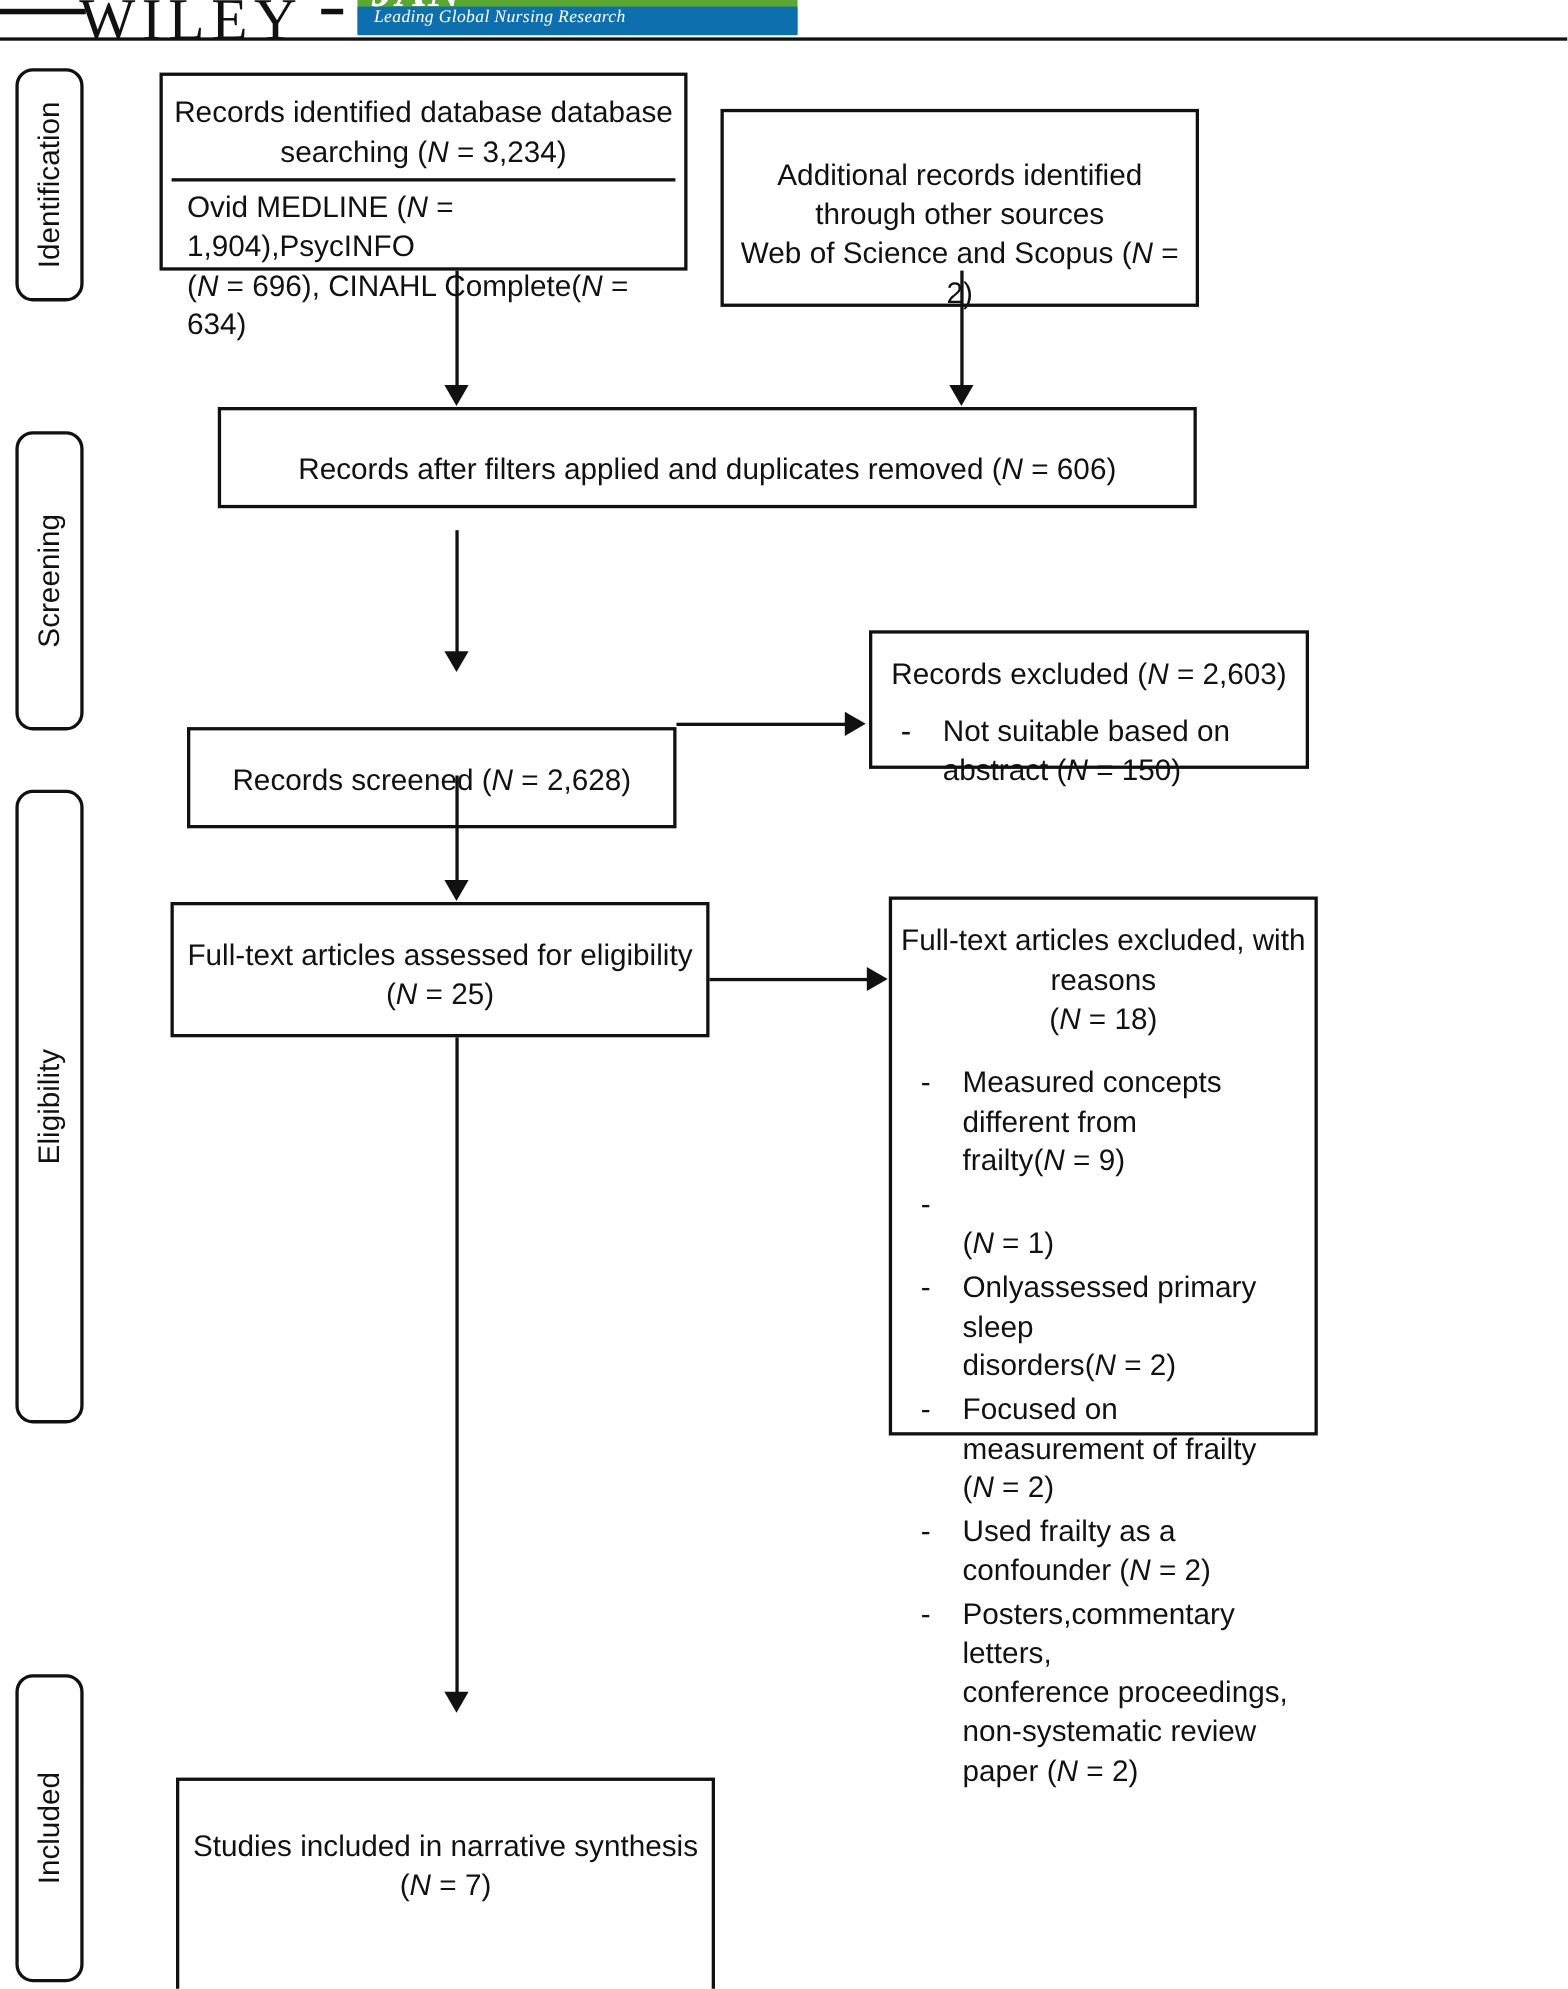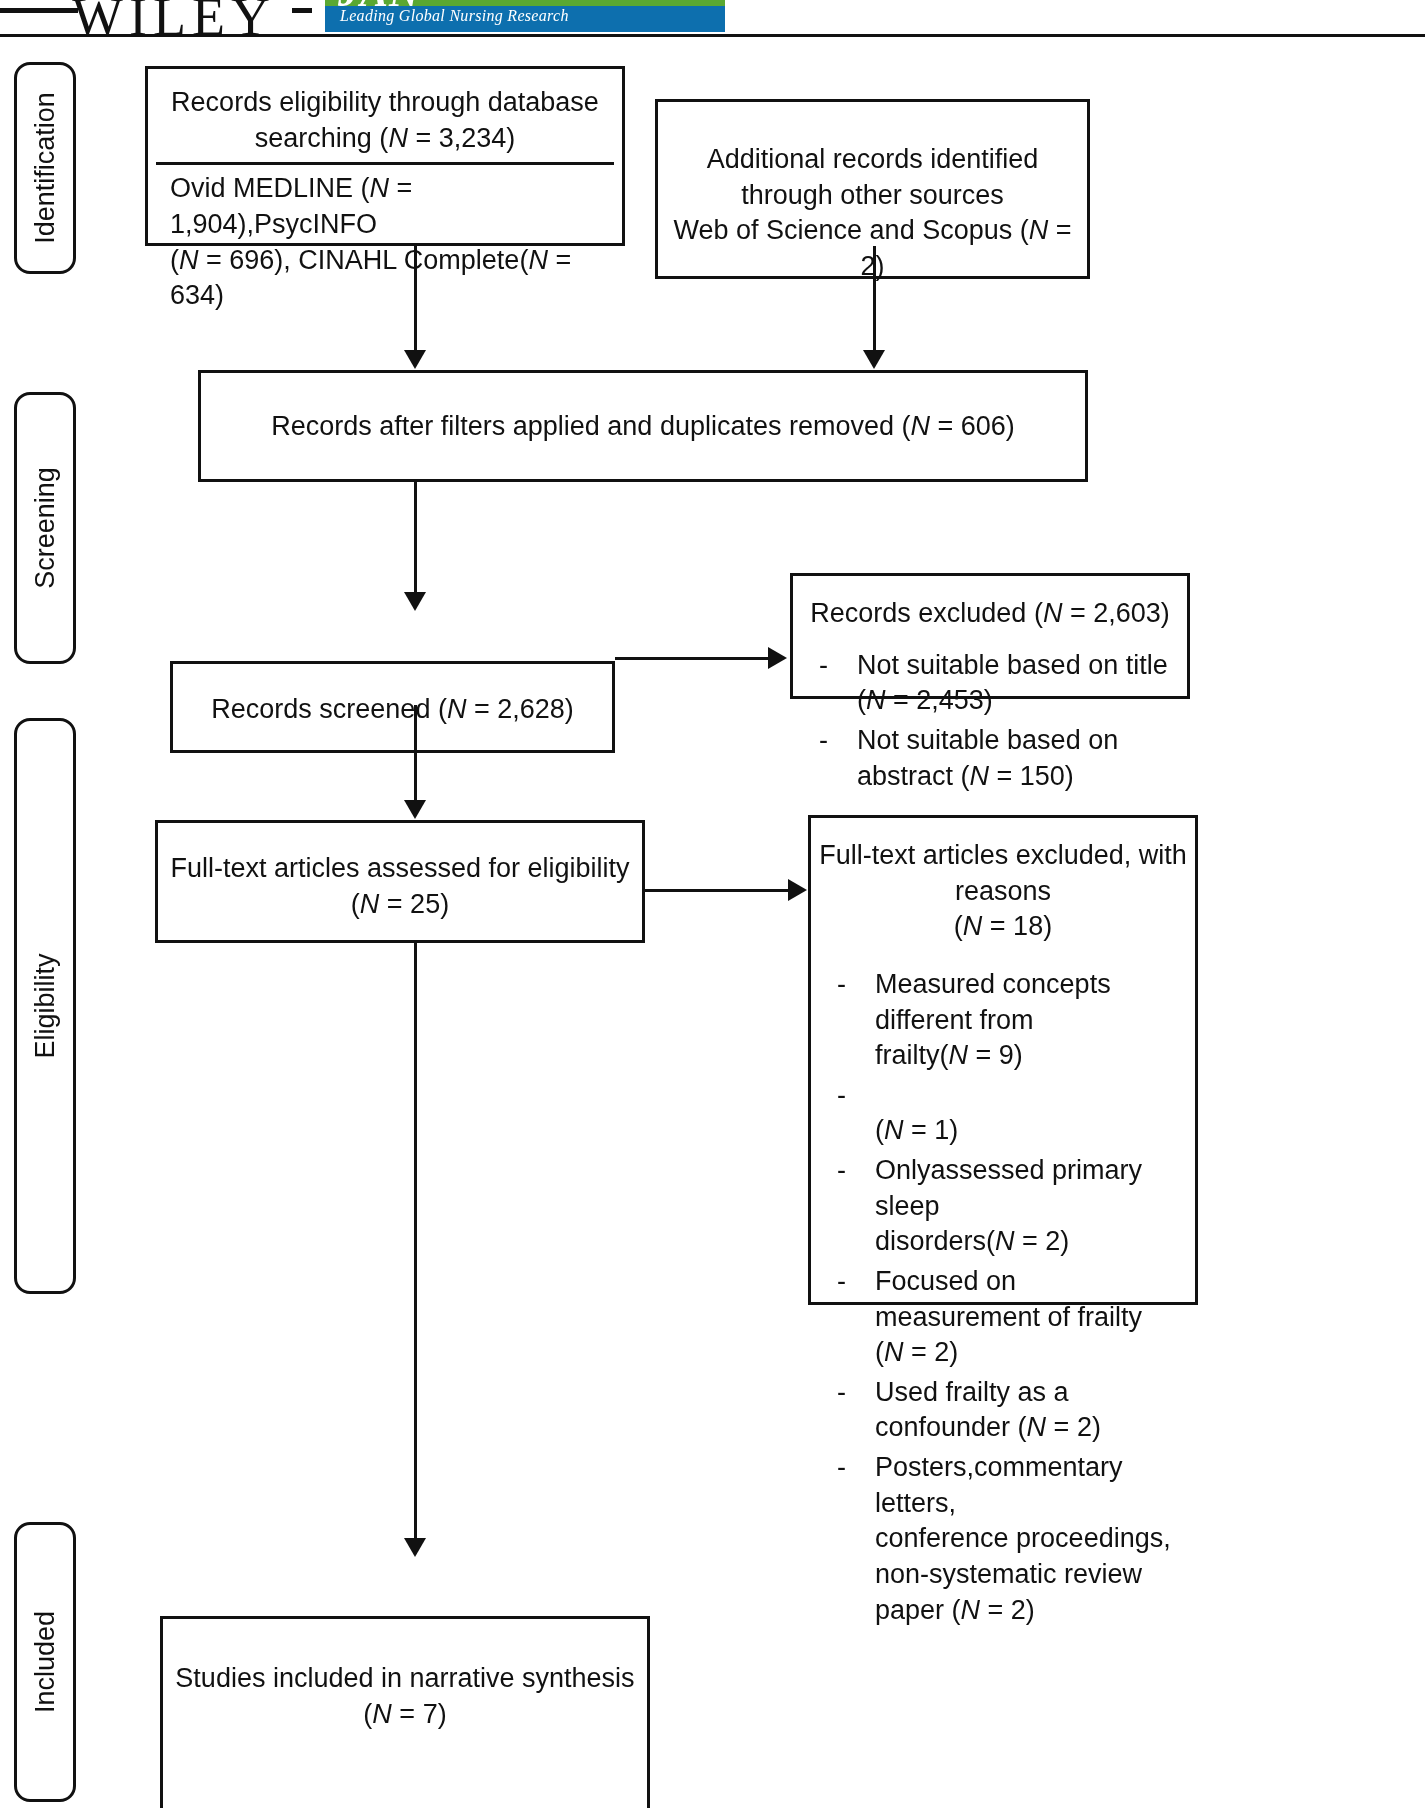--- a/index.html
+++ b/index.html
@@ -150,58 +150,57 @@
   <span>Screening</span>
 </div>
 <div class="stage-label" style="left:14px; top:718px; width:62px; height:576px;">
   <span>Eligibility</span>
 </div>
 <div class="stage-label" style="left:14px; top:1522px; width:62px; height:280px;">
   <span>Included</span>
 </div>
 
 <div class="flow-box" style="left:145px; top:66px; width:480px; height:180px; padding:16px 8px 0 8px;">
-  <div class="center">Records eligibility through database</div>
+  <div class="center">Records identified database database</div>
   <div class="center">searching (<em class="N">N</em> = 3,234)</div>
   <div class="divider"></div>
   <div style="padding-left:14px;">Ovid MEDLINE (<em class="N">N</em> = 1,904),PsycINFO</div>
   <div style="padding-left:14px;">(<em class="N">N</em> = 696), CINAHL Complete(<em class="N">N</em> = 634)</div>
 </div>
 
 <div class="flow-box center" style="left:655px; top:66px; width:435px; height:180px; padding:40px 10px 0 10px;margin-top:33px;">
   <div>Additional records identified</div>
   <div>through other sources</div>
   <div>Web of Science and Scopus (<em class="N">N</em> = 2)</div>
 </div>
 
 <div class="v-line" style="left:414px; top:246px; height:110px;"></div>
 <div class="arrow-down" style="left:404px; top:350px;"></div>
 <div class="v-line" style="left:873px; top:246px; height:110px;"></div>
 <div class="arrow-down" style="left:863px; top:350px;"></div>
 
-<div class="flow-box center" style="left:198px; top:370px; width:890px; height:112px; padding:36px 10px 0 10px;">
+<div class="flow-box center" style="left:198px; top:370px; width:890px; height:92px; padding:36px 10px 0 10px;">
   <div>Records after filters applied and duplicates removed (<em class="N">N</em> = 606)</div>
 </div>
 
 <div class="v-line" style="left:414px; top:482px; height:115px;"></div>
 <div class="arrow-down" style="left:404px; top:592px;"></div>
 
 <div class="flow-box center" style="left:170px; top:613px; width:445px; height:92px; padding:28px 10px 0 10px;margin-top:48px;">
   <div>Records screened (<em class="N">N</em> = 2,628)</div>
 </div>
 
 <div class="h-line" style="left:615px; top:657px; width:155px;"></div>
 <div class="arrow-right" style="left:768px; top:647px;"></div>
 
 <div class="flow-box" style="left:790px; top:573px; width:400px; height:126px; padding:20px 8px 0 8px;">
   <div class="center">Records excluded (<em class="N">N</em> = 2,603)</div>
   <ul class="dash-list" style="margin-top:16px;">
     <li>
       <span class="dash">-</span>
-      <span>Not suitable based on title (<em class="N">N</em> = 2,453)</span>
     </li>
     <li>
       <span class="dash">-</span>
       <span>Not suitable based on abstract (<em class="N">N</em> = 150)</span>
     </li>
   </ul>
 </div>
 
 <div class="v-line" style="left:414px; top:705px; height:100px;"></div>
 <div class="arrow-down" style="left:404px; top:800px;"></div>

